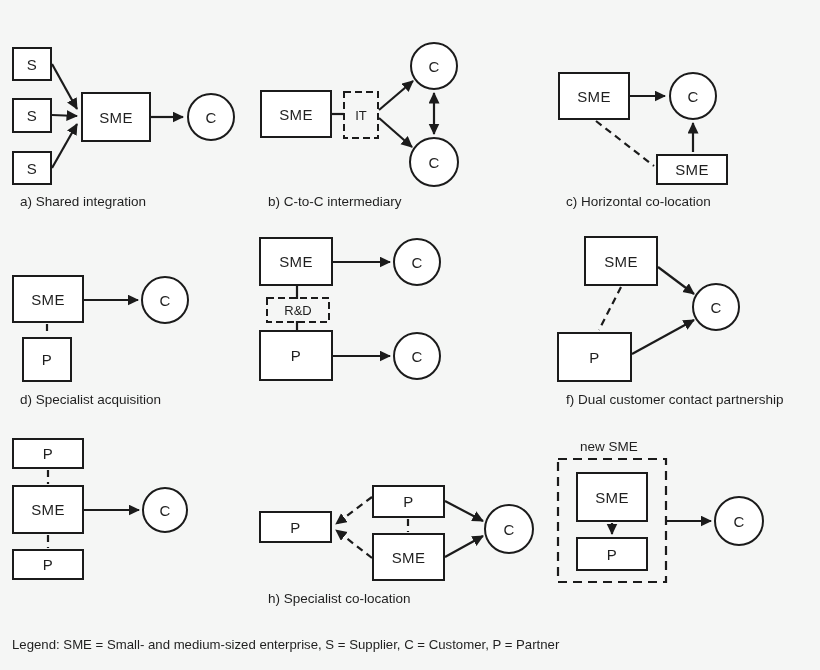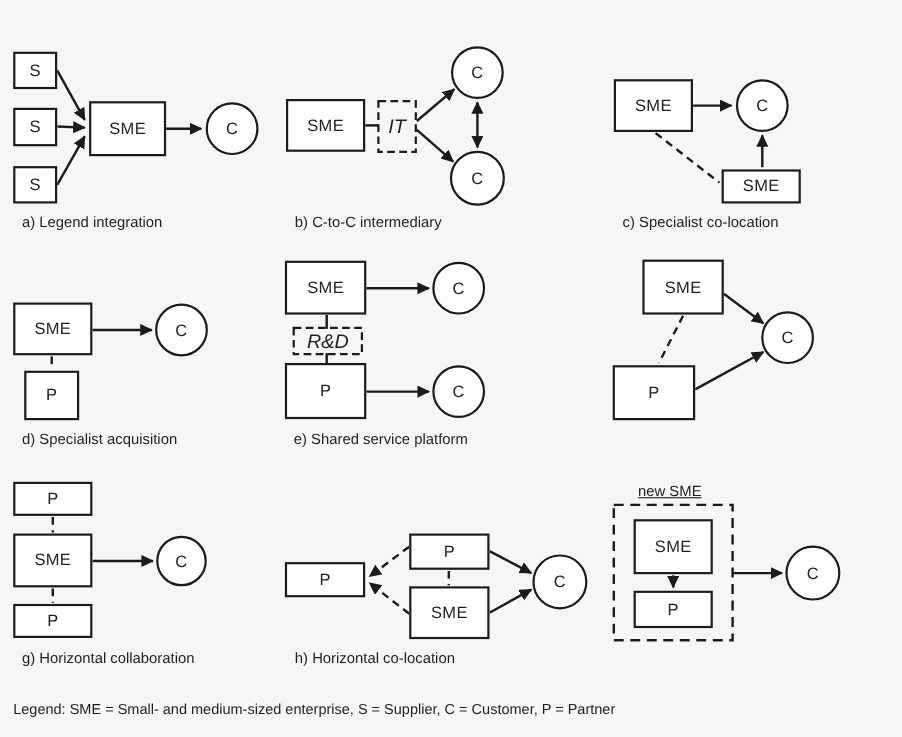--- a/index.html
+++ b/index.html
@@ -8,23 +8,23 @@
     font-family:"Liberation Sans","DejaVu Sans",sans-serif;color:#1f1f1f;overflow:hidden;
   }
   .wires{position:absolute;left:0;top:0;z-index:1;}
   .wires line,.wires rect{stroke:#1b1b1b;fill:none;}
   .box{
     position:absolute;z-index:2;background:#ffffff;border:2px solid #1b1b1b;
     display:flex;align-items:center;justify-content:center;
     font-size:15px;letter-spacing:.3px;color:#1f1f1f;box-sizing:border-box;
   }
   .circle{border-radius:50%;border-width:2.5px;}
-  .ghost{background:transparent;border:none;z-index:3;font-size:18px;letter-spacing:0;font-style:italic;}
+  .ghost{background:transparent;border:none;z-index:3;font-size:13px;letter-spacing:0;}
   .caption{position:absolute;z-index:2;font-size:13.5px;white-space:nowrap;}
-  .grouplabel{position:absolute;z-index:2;font-size:13.5px;white-space:nowrap;text-decoration:underline;}
+  .grouplabel{position:absolute;z-index:2;font-size:13.5px;white-space:nowrap;}
   .legend{position:absolute;z-index:2;font-size:13.2px;white-space:nowrap;}
 </style>
 </head>
 <body>
 
 <div class="canvas">
 
   <svg class="wires" width="820" height="670">
     <defs>
       <marker id="ah" markerUnits="userSpaceOnUse" markerWidth="12" markerHeight="12" refX="10.5" refY="5.5" orient="auto-start-reverse">
@@ -73,60 +73,59 @@
     <rect x="558" y="459" width="108" height="123" stroke-width="2.2" stroke-dasharray="9 6"></rect>
     <line x1="612" y1="523" x2="612" y2="534" stroke-width="2.2" marker-end="url(#ah)"></line>
     <line x1="666" y1="521" x2="711" y2="521" stroke-width="2.2" marker-end="url(#ah)"></line>
   </svg>
 
   <div class="box" style="left:12px;top:47px;width:40px;height:34px">S</div>
   <div class="box" style="left:12px;top:98px;width:40px;height:35px">S</div>
   <div class="box" style="left:12px;top:151px;width:40px;height:34px">S</div>
   <div class="box" style="left:81px;top:92px;width:70px;height:50px">SME</div>
   <div class="box circle" style="left:187px;top:93px;width:48px;height:48px">C</div>
-  <div class="caption" style="left:20px;top:194px">a) Legend integration</div>
+  <div class="caption" style="left:20px;top:194px">a) Shared integration</div>
 
   <div class="box" style="left:260px;top:90px;width:72px;height:48px">SME</div>
   <div class="box ghost" style="left:344px;top:92px;width:34px;height:46px">IT</div>
   <div class="box circle" style="left:410px;top:42px;width:48px;height:48px">C</div>
   <div class="box circle" style="left:409px;top:137px;width:50px;height:50px">C</div>
   <div class="caption" style="left:268px;top:194px">b) C-to-C intermediary</div>
 
   <div class="box" style="left:558px;top:72px;width:72px;height:48px">SME</div>
   <div class="box circle" style="left:669px;top:72px;width:48px;height:48px">C</div>
   <div class="box" style="left:656px;top:154px;width:72px;height:31px">SME</div>
-  <div class="caption" style="left:566px;top:194px">c) Specialist co-location</div>
+  <div class="caption" style="left:566px;top:194px">c) Horizontal co-location</div>
 
   <div class="box" style="left:12px;top:275px;width:72px;height:48px">SME</div>
   <div class="box circle" style="left:141px;top:276px;width:48px;height:48px">C</div>
   <div class="box" style="left:22px;top:337px;width:50px;height:45px">P</div>
   <div class="caption" style="left:20px;top:392px">d) Specialist acquisition</div>
 
   <div class="box" style="left:259px;top:237px;width:74px;height:49px">SME</div>
   <div class="box circle" style="left:393px;top:238px;width:48px;height:48px">C</div>
   <div class="box ghost" style="left:267px;top:298px;width:62px;height:24px">R&amp;D</div>
   <div class="box" style="left:259px;top:330px;width:74px;height:51px">P</div>
   <div class="box circle" style="left:393px;top:332px;width:48px;height:48px">C</div>
-  <div class="caption" style="left:267px;top:392px">e) Shared service platform</div>
 
   <div class="box" style="left:584px;top:236px;width:74px;height:50px">SME</div>
   <div class="box circle" style="left:692px;top:283px;width:48px;height:48px">C</div>
   <div class="box" style="left:557px;top:332px;width:75px;height:50px">P</div>
+  <div class="caption" style="left:566px;top:392px">f) Dual customer contact partnership</div>
 
   <div class="box" style="left:12px;top:438px;width:72px;height:31px">P</div>
   <div class="box" style="left:12px;top:485px;width:72px;height:49px">SME</div>
   <div class="box" style="left:12px;top:549px;width:72px;height:31px">P</div>
   <div class="box circle" style="left:142px;top:487px;width:46px;height:46px">C</div>
-  <div class="caption" style="left:20px;top:591px">g) Horizontal collaboration</div>
 
   <div class="box" style="left:259px;top:511px;width:73px;height:32px">P</div>
   <div class="box" style="left:372px;top:485px;width:73px;height:33px">P</div>
   <div class="box" style="left:372px;top:533px;width:73px;height:48px">SME</div>
   <div class="box circle" style="left:484px;top:504px;width:50px;height:50px">C</div>
-  <div class="caption" style="left:268px;top:591px">h) Horizontal co-location</div>
+  <div class="caption" style="left:268px;top:591px">h) Specialist co-location</div>
 
   <div class="grouplabel" style="left:580px;top:439px">new SME</div>
   <div class="box" style="left:576px;top:472px;width:72px;height:50px">SME</div>
   <div class="box" style="left:576px;top:537px;width:72px;height:34px">P</div>
   <div class="box circle" style="left:714px;top:496px;width:50px;height:50px">C</div>
 
   <div class="legend" style="left:12px;top:637px">Legend: SME = Small- and medium-sized enterprise, S = Supplier, C = Customer, P = Partner</div>
 
 </div>
 

